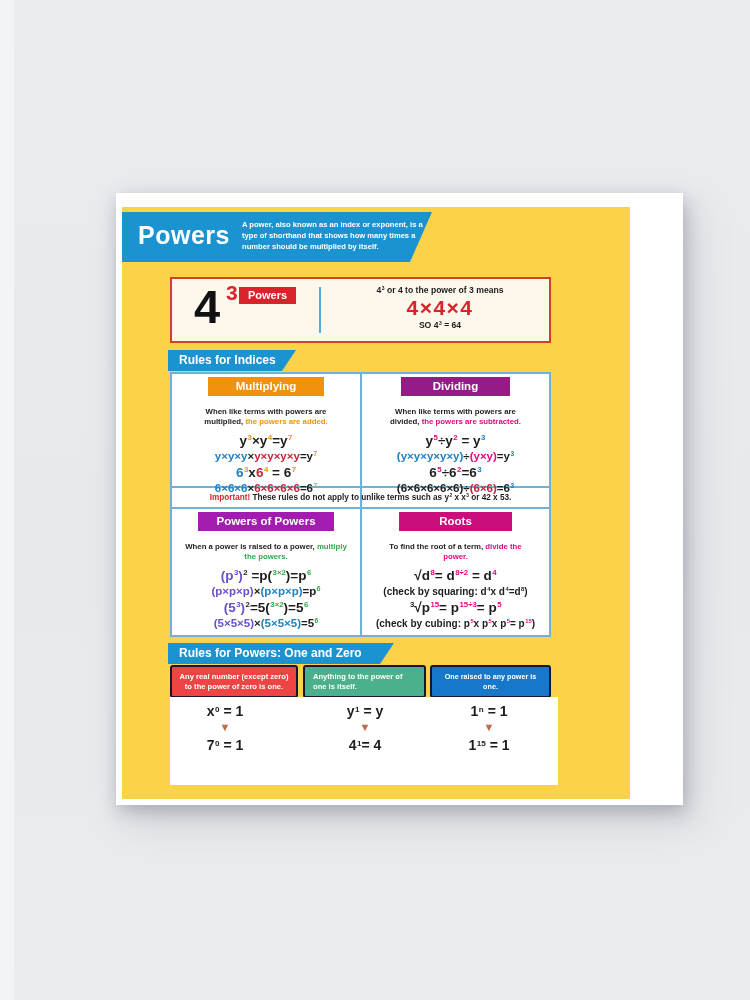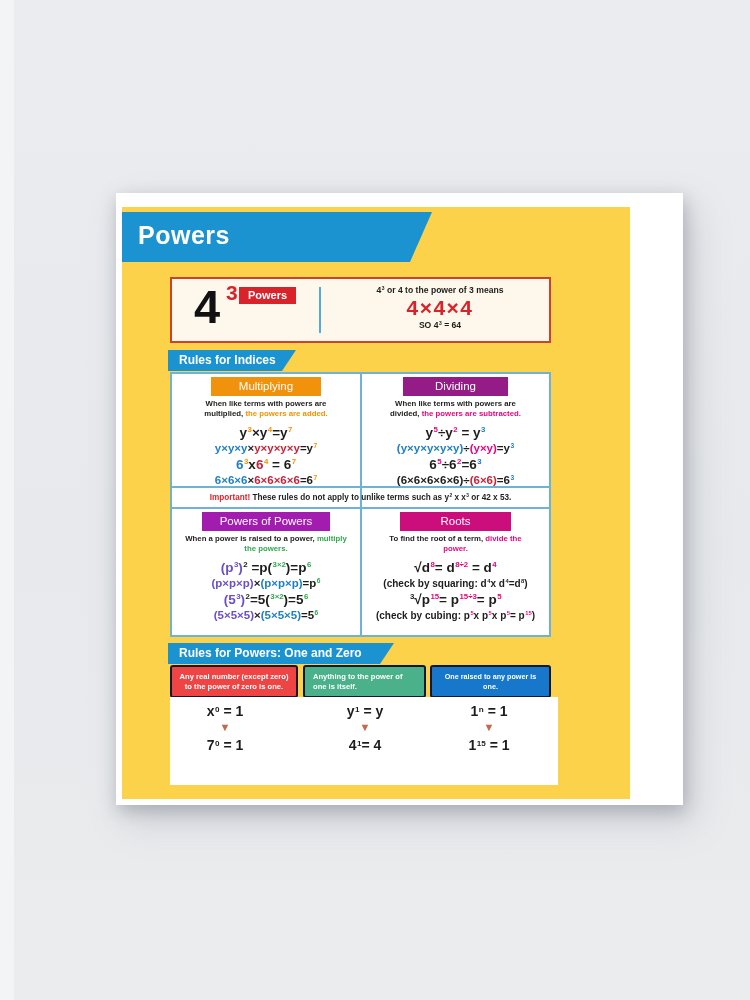--- a/index.html
+++ b/index.html
@@ -40,21 +40,21 @@
           border:2px solid #6fb2d7;}
   .vdiv{position:absolute;left:188px;top:0;width:2px;height:100%;background:#6fb2d7;}
   .hdiv{position:absolute;left:0;width:100%;height:2px;background:#6fb2d7;}
   .important{position:absolute;left:0;top:114px;width:100%;height:19px;line-height:19px;
              text-align:center;font-size:8.2px;font-weight:700;color:#1d1d1b;}
   .quad{position:absolute;display:flex;flex-direction:column;align-items:center;padding-top:3px;}
   .quad-tl{left:0;top:0;width:188px;height:112px;}
   .quad-tr{left:190px;top:0;width:187px;height:112px;}
   .quad-bl{left:0;top:135px;width:188px;height:126px;}
   .quad-br{left:190px;top:135px;width:187px;height:126px;border-radius:24px;}
-  .qhead{color:#fff;font-weight:400;font-size:11.5px;padding:3px 13px 4px;margin-bottom:3px;white-space:nowrap;}
+  .qhead{color:#fff;font-weight:700;font-size:11.5px;padding:3px 13px 4px;margin-bottom:11px;white-space:nowrap;}
   .qh-mult{background:#f0920b;padding-left:28px;padding-right:28px;}
   .qh-div{background:#951c87;padding-left:32px;padding-right:32px;}
   .qh-pop{background:#a21caf;padding-left:18px;padding-right:18px;}
   .qh-roots{background:#cc0e7c;padding-left:40px;padding-right:40px;}
   .qdesc{font-size:7.8px;font-weight:700;line-height:1.32;text-align:center;color:#1d1d1b;margin-bottom:2px;}
   .w150{width:152px;}.w160{width:162px;}.w140{width:142px;}
   .frow{font-weight:700;color:#1d1d1b;white-space:nowrap;}
   .f-lg{font-size:13.5px;margin-top:3px;}
   .f-md{font-size:11.5px;margin-top:2px;}
   .f-sm{font-size:10px;margin-top:3px;}
@@ -82,20 +82,21 @@
 <body>
 
 <div class="stage">
   <div class="wall-strip"></div>
 
   <div class="poster">
     <div class="yellow"></div>
 
     <div class="banner banner-main">
       <div class="title">Powers</div>
+      <div class="descr">A power, also known as an index or exponent, is a type of shorthand that shows how many times a number should be multiplied by itself.</div>
     </div>
 
     <div class="box1">
       <div class="big4">4</div>
       <div class="big4-sup">3</div>
       <div class="badge">Powers</div>
       <div class="vline"></div>
       <div class="box1-right">
         <div class="cap"><span>4</span><span class="sup">3</span><span> or 4 to the power of 3 means</span></div>
         <div class="product">4×4×4</div>

